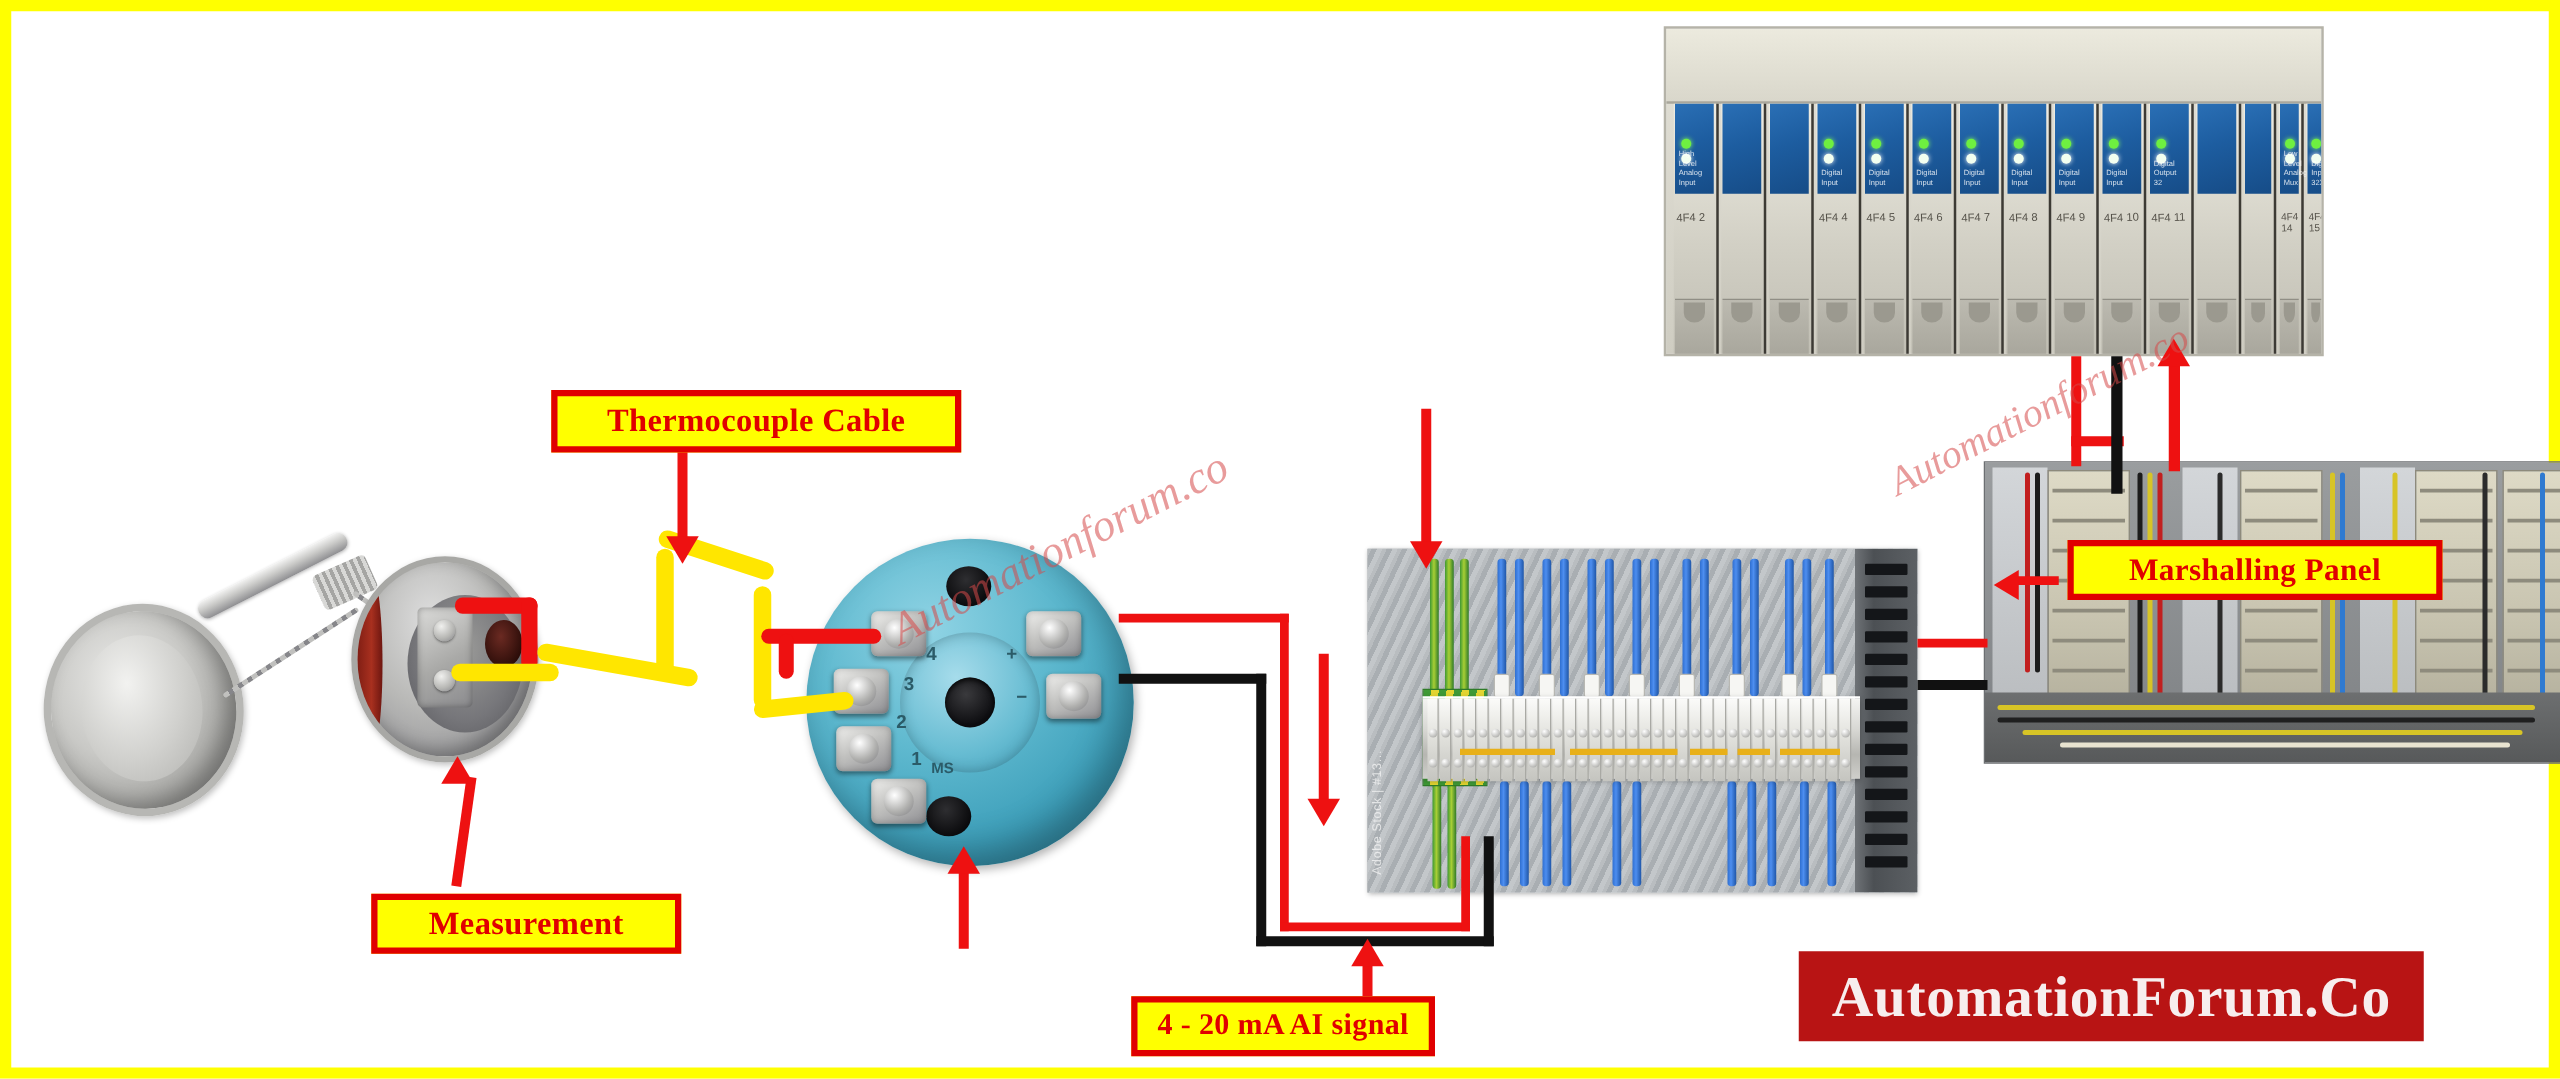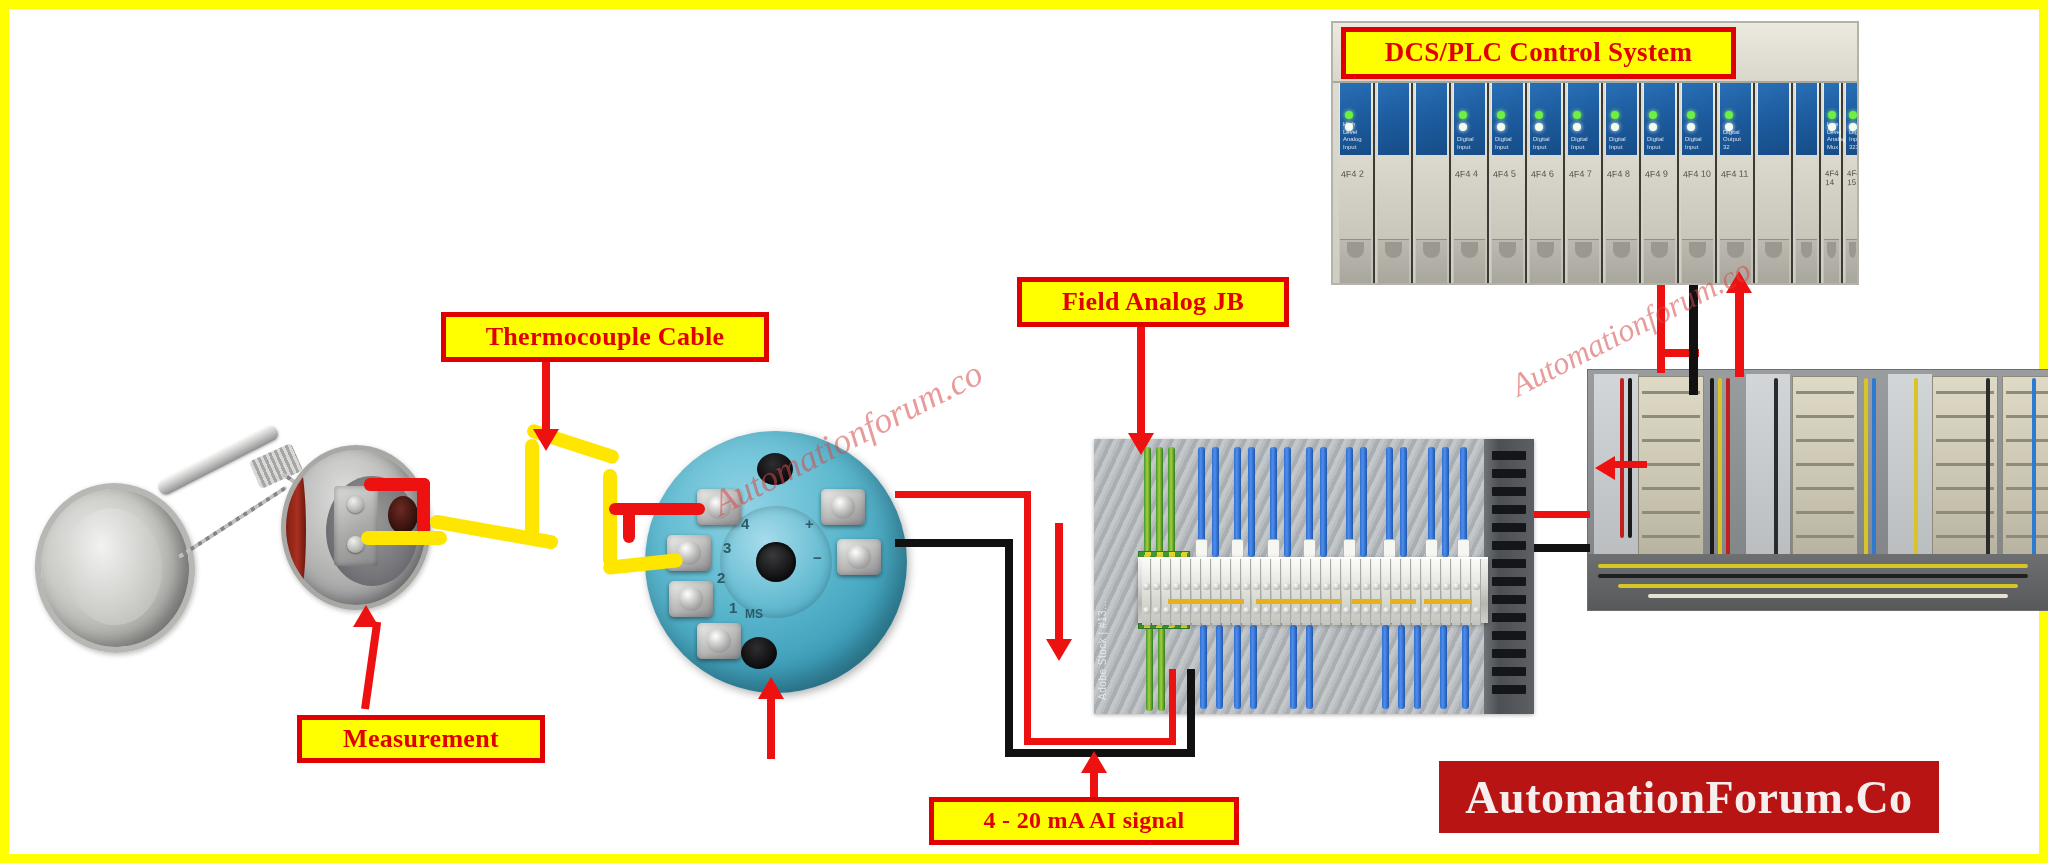--- a/index.html
+++ b/index.html
@@ -819,28 +819,27 @@
 
   <div class="leader" style="left:1600px; top:452px; width:38px; height:7px;"></div>
   <div class="arrowhead arrow-left" style="left:1586px; top:447px;"></div>
 
   <div class="watermark" style="left:690px; top:408px; font-size:36px; transform:rotate(-27deg);">Automationforum.co</div>
   <div class="watermark" style="left:1490px; top:300px; font-size:32px; transform:rotate(-27deg);">Automationforum.co</div>
 
 
   <div class="plate" style="left:432px; top:303px; width:328px; height:50px; font-size:26px;">Thermocouple Cable</div>
 
-  <div class="plate" style="left:1008px; top:268px; width:272px; height:50px; font-size:26px;">Field Analog JB</div>
-
-  <div class="plate" style="left:1332px; top:18px; width:395px; height:52px; font-size:27px;">DCS/PLC Control System</div>
-
+
+
+  <div class="plate" style="left:1645px; top:423px; width:300px; height:48px; font-size:25px;">Marshalling Panel</div>
 
   <div class="plate" style="left:288px; top:706px; width:248px; height:48px; font-size:26px;">Measurement</div>
 
 
-  <div class="plate" style="left:920px; top:788px; width:310px; height:48px; font-size:24px;">4 - 20 mA AI signal</div>
+  <div class="plate" style="left:896px; top:788px; width:243px; height:48px; font-size:24px;">4 - 20 mA AI signal</div>
 
   <div id="brand">
     <span>AutomationForum.Co</span>
   </div>
 
 </div>
 </div>
 
 </body></html>

